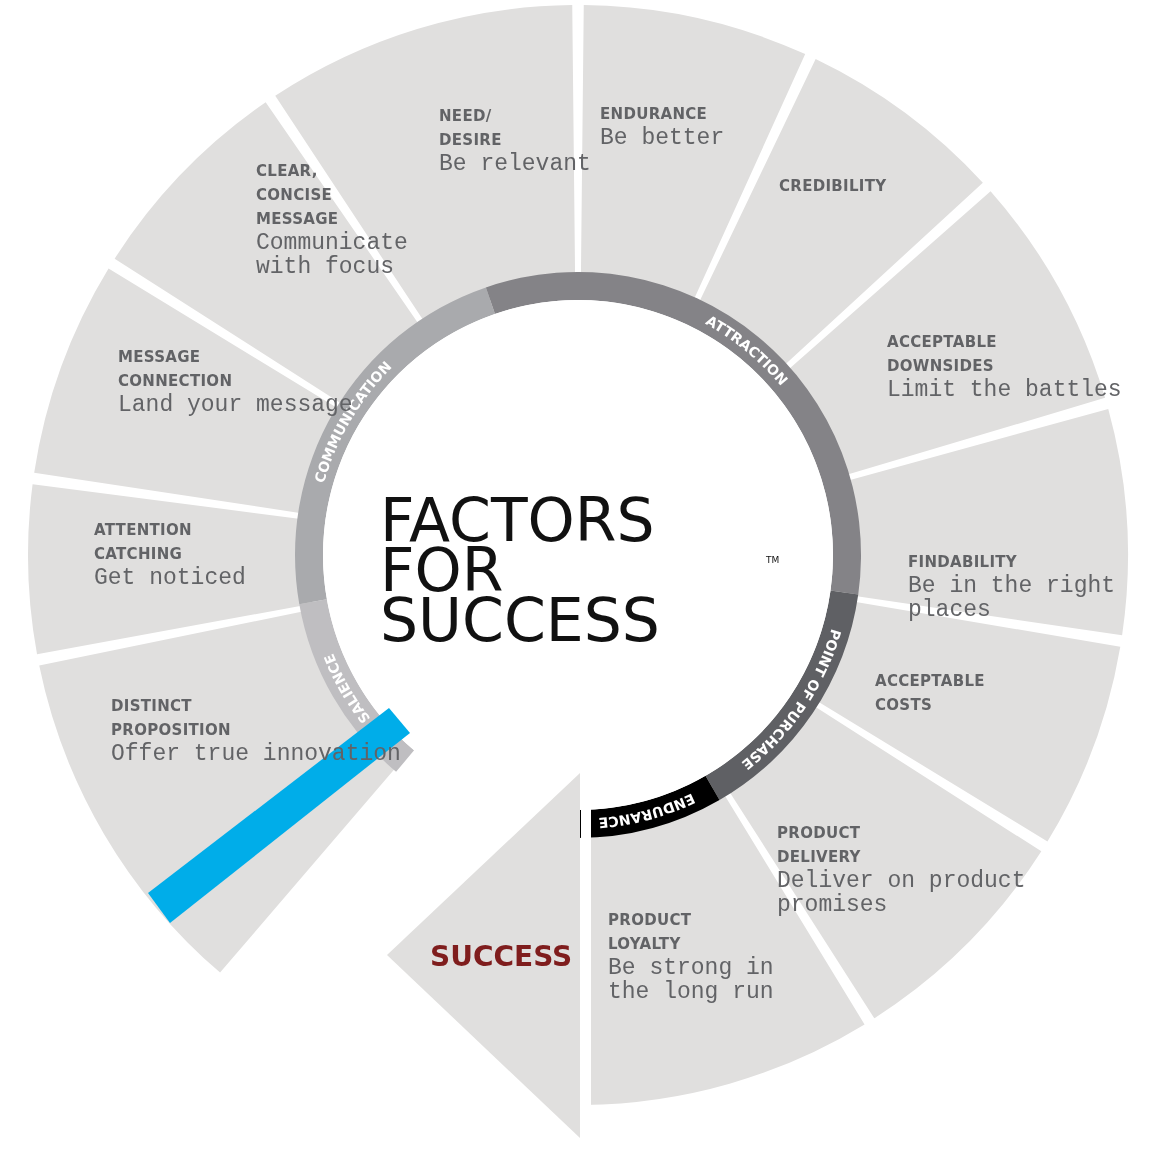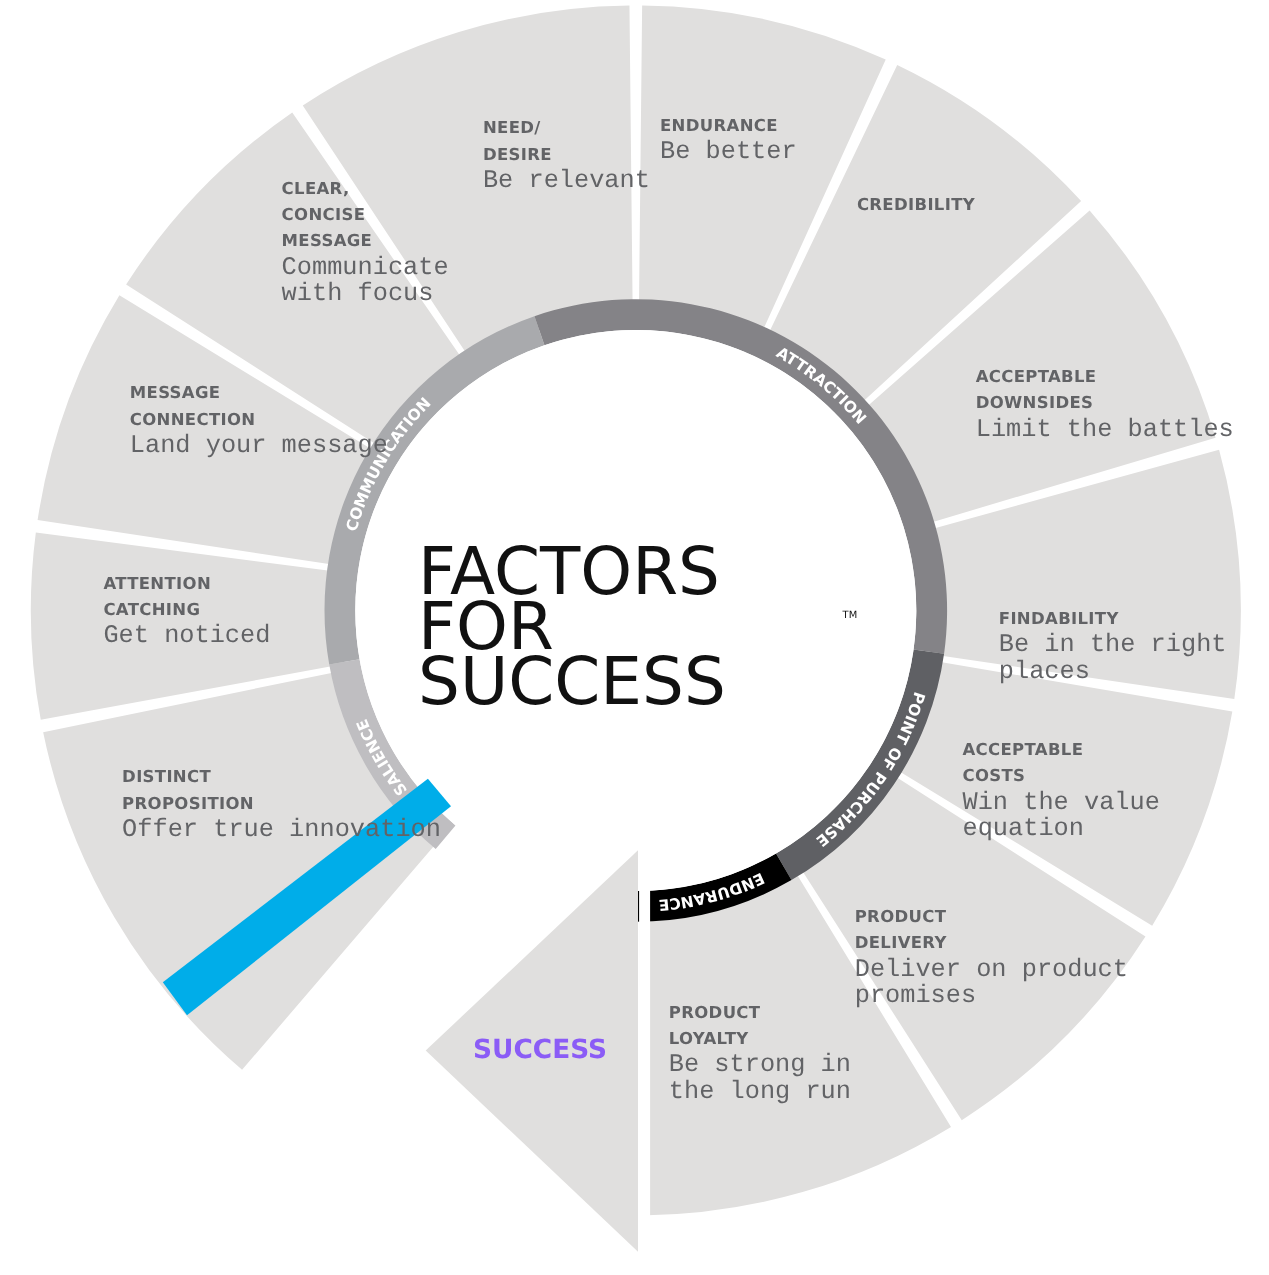--- a/index.html
+++ b/index.html
@@ -3,21 +3,21 @@
 <meta charset="utf-8">
 <style>
   html, body { margin:0; padding:0; background:#ffffff; }
   body { width:1154px; height:1159px; position:relative; overflow:hidden; font-family:"Liberation Sans", sans-serif; }
   #wheel { position:absolute; left:0; top:0; width:1154px; height:1159px; }
   .label { position:absolute; color:#626366; }
   .label .t { font-family:"DejaVu Sans", sans-serif; font-weight:bold; font-size:15px; line-height:24px; letter-spacing:0.3px; white-space:pre-line; display:block; }
   .label .s { font-family:Liberation Mono, monospace; font-size:23px; line-height:24px; white-space:pre-line; display:block; }
   .center-title { position:absolute; left:380px; top:495px; width:400px; text-align:left; font-family:"DejaVu Sans", sans-serif; font-size:60px; line-height:50px; color:#111; white-space:pre-line; }
   .tm { position:absolute; left:738px; top:555px; font-size:9px; color:#111; font-family:"DejaVu Sans", sans-serif;margin-left:28px; }
-  .success { position:absolute; left:430px; top:940px; font-family:"DejaVu Sans", sans-serif; font-weight:bold; font-size:24px; color:#8b5cf6; }
+  .success { position:absolute; left:430px; top:940px; font-family:"DejaVu Sans", sans-serif; font-weight:bold; font-size:28px; color:#7f1d1d; }
 </style>
 </head>
 <body>
 
 <svg id="wheel" viewBox="0 0 1154 1159" xmlns="http://www.w3.org/2000/svg">
   <g id="segments">
       <path d="M583.7594812639351,5.030156848968318 A550,550 0 0 1 805.207436403498,54.12398655660263 L689.5381960526263,309.1154115823322 A270,270 0 0 0 580.8273817113864,285.01480427131173 Z" fill="#e0dfde"></path>
       <path d="M815.6471618410903,58.992110477187396 A550,550 0 0 1 982.8533979158539,182.71821667453662 L776.7462135223283,372.2434881856816 A270,270 0 0 0 694.6631521765353,311.5052178706193 Z" fill="#e0dfde"></path>
       <path d="M990.5610882967528,191.27847407199147 A550,550 0 0 1 1105.0774159558232,397.87139792726464 L836.7470951055859,477.8641408006572 A270,270 0 0 0 780.5299888002241,376.44579636261403 Z" fill="#e0dfde"></path>
       <path d="M1108.2524723287606,408.9441353822551 A550,550 0 0 1 1122.0997831296436,635.3456657093265 L845.1035299000068,594.4424177118511 A270,270 0 0 0 838.3057591432098,483.2998482785616 Z" fill="#e0dfde"></path>
@@ -70,22 +70,20 @@
 DOWNSIDES</span>
       <span class="s">Limit the battles</span>
     </div>
     <div class="label" style="left: 908px; top: 519px; margin-top: 31px;">
       <span class="t">FINDABILITY</span>
       <span class="s">Be in the right places</span>
     </div>
     <div class="label" style="left: 875px; top: 669px;">
       <span class="t">ACCEPTABLE
 COSTS</span>
-      <span class="s">Win the value
-equation</span>
     </div>
     <div class="label" style="left: 777px; top: 821px;">
       <span class="t">PRODUCT
 DELIVERY</span>
       <span class="s">Deliver on product
 promises</span>
     </div>
     <div class="label" style="left: 608px; top: 908px;">
       <span class="t">PRODUCT
 LOYALTY</span>

